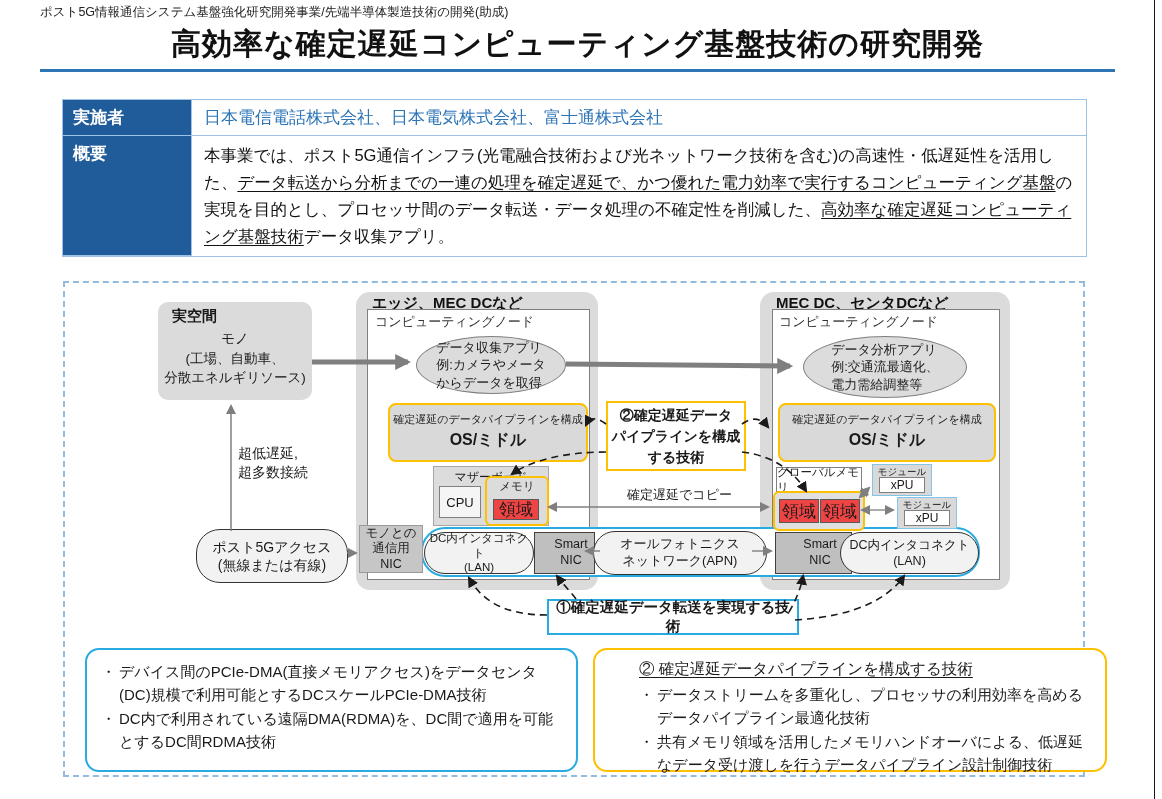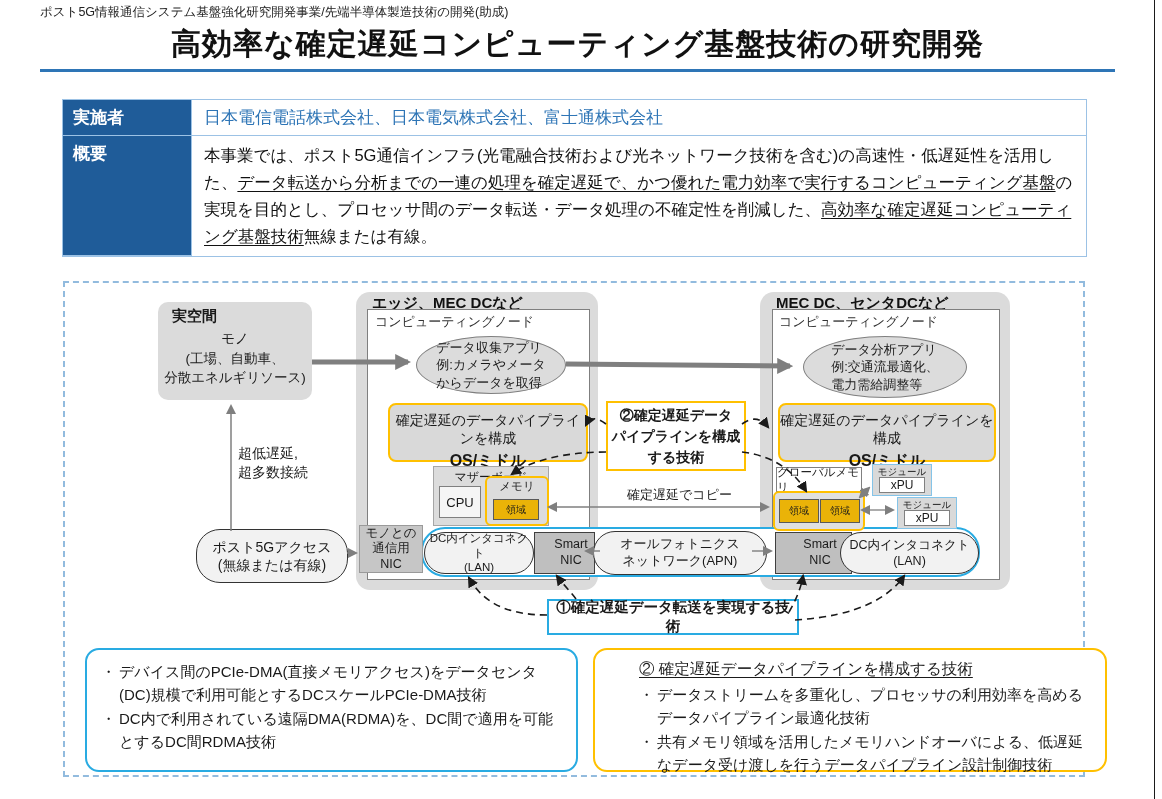--- a/index.html
+++ b/index.html
@@ -28,28 +28,28 @@
 
   
   .panel{border:2px dashed #92BBDE;background:#fff;}
   .grayGroup{background:#DBDBDB;border-radius:14px;}
   .groupHdr{font-size:15px;font-weight:bold;color:#111;}
   .nodeBox{background:#fff;border:1.5px solid #7F7F7F;}
   .nodeLbl{font-size:13px;color:#333;}
   .ell{background:#DCDCDC;border:1.5px solid #7F7F7F;border-radius:50%;
        display:flex;align-items:center;justify-content:center;font-size:13px;line-height:1.35;}
   .osBox{background:#D9D9D9;border:2.5px solid #FFC000;border-radius:8px;text-align:center;}
-  .osCap{font-size:14px;margin-top:7px;}
+  .osCap{font-size:11px;margin-top:7px;}
   .osLbl{font-size:16px;font-weight:bold;margin-top:3px;}
   .mb{background:#DCDCDC;border:1px solid #A6A6A6;}
   .mbLbl{font-size:12px;text-align:center;margin-top:2px;}
   .cpu{background:#F5F5F5;border:1px solid #7F7F7F;display:flex;align-items:center;justify-content:center;font-size:13px;}
   .mem{background:#DCDCDC;border:2px solid #FFC000;border-radius:6px;text-align:center;}
   .memLbl{font-size:11.5px;margin-top:1px;}
-  .regionBox{background:#eab308;border:1px solid #595959;display:flex;align-items:center;justify-content:center;font-size:10px;}
+  .regionBox{background:#ef4444;border:1px solid #595959;display:flex;align-items:center;justify-content:center;font-size:17px;}
   .nicGray{background:#C6C6C6;border:1px solid #9a9a9a;display:flex;align-items:center;justify-content:center;
            font-size:12.5px;text-align:center;line-height:1.25;}
   .smartNic{background:#BFBFBF;border:1.5px solid #404040;display:flex;align-items:center;justify-content:center;
             font-size:12.5px;text-align:center;line-height:1.25;padding-left:13px;}
   .stadium{background:#F2F2F2;border:1.6px solid #333;border-radius:24px;
            display:flex;align-items:center;justify-content:center;text-align:center;line-height:1.3;}
   .cyanBand{border:2.5px solid #29ABE2;border-radius:24px;background:#fff;}
   .gmLbl{background:#fff;border:1px solid #808080;display:flex;align-items:center;justify-content:center;font-size:11.5px;}
   .regionWrap{background:#E0E0E0;border:2px solid #FFC000;border-radius:6px;}
   .module{background:#D9D9D9;border:1.5px solid #85C4E8;text-align:center;}
@@ -80,21 +80,21 @@
 <div id="canvas">
 
   <div class="abs program" style="left:40px;top:4px;">ポスト5G情報通信システム基盤強化研究開発事業/先端半導体製造技術の開発(助成)</div>
   <div class="abs title c" style="left:40px;top:24px;width:1075px;">高効率な確定遅延コンピューティング基盤技術の研究開発</div>
   <div class="abs rule" style="left:40px;top:69px;width:1075px;height:3px;"></div>
 
   <div class="abs tbl" style="left:62px;top:99px;width:1023px;">
     <div class="hcell">実施者</div>
     <div class="vcell row1v">日本電信電話株式会社、日本電気株式会社、富士通株式会社</div>
     <div class="hcell">概要</div>
-    <div class="vcell row2v"><span>本事業では、ポスト5G通信インフラ(光電融合技術および光ネットワーク技術を含む)の高速性・低遅延性を活用した、</span><span class="u">データ転送から分析までの一連の処理を確定遅延で、かつ優れた電力効率で実行するコンピューティング基盤</span><span>の実現を目的とし、プロセッサ間のデータ転送・データ処理の不確定性を削減した、</span><span class="u">高効率な確定遅延コンピューティング基盤技術</span><span>無線または有線。</span></div>
+    <div class="vcell row2v"><span>本事業では、ポスト5G通信インフラ(光電融合技術および光ネットワーク技術を含む)の高速性・低遅延性を活用した、</span><span class="u">データ転送から分析までの一連の処理を確定遅延で、かつ優れた電力効率で実行するコンピューティング基盤</span><span>の実現を目的とし、プロセッサ間のデータ転送・データ処理の不確定性を削減した、</span><span class="u">高効率な確定遅延コンピューティング基盤技術</span><span>データ収集アプリ。</span></div>
   </div>
 
   <div class="abs panel" style="left:63px;top:281px;width:1018px;height:492px;"></div>
 
   <div class="abs grayGroup z2" style="left:158px;top:302px;width:154px;height:98px;border-radius:10px;">
     <div class="abs b" style="left:14px;top:5px;font-size:15px;">実空間</div>
     <div class="abs c pre" style="left:0;top:27px;width:154px;font-size:13.5px;line-height:1.45;">モノ
 (工場、自動車、
 分散エネルギリソース)</div>
   </div>

